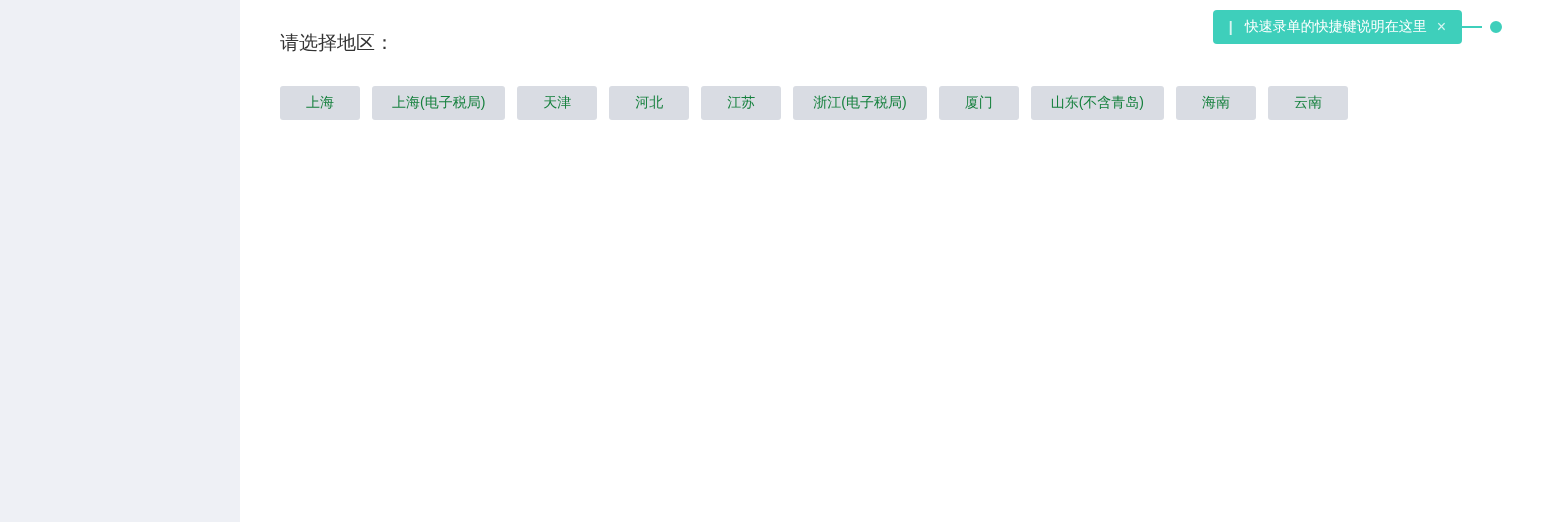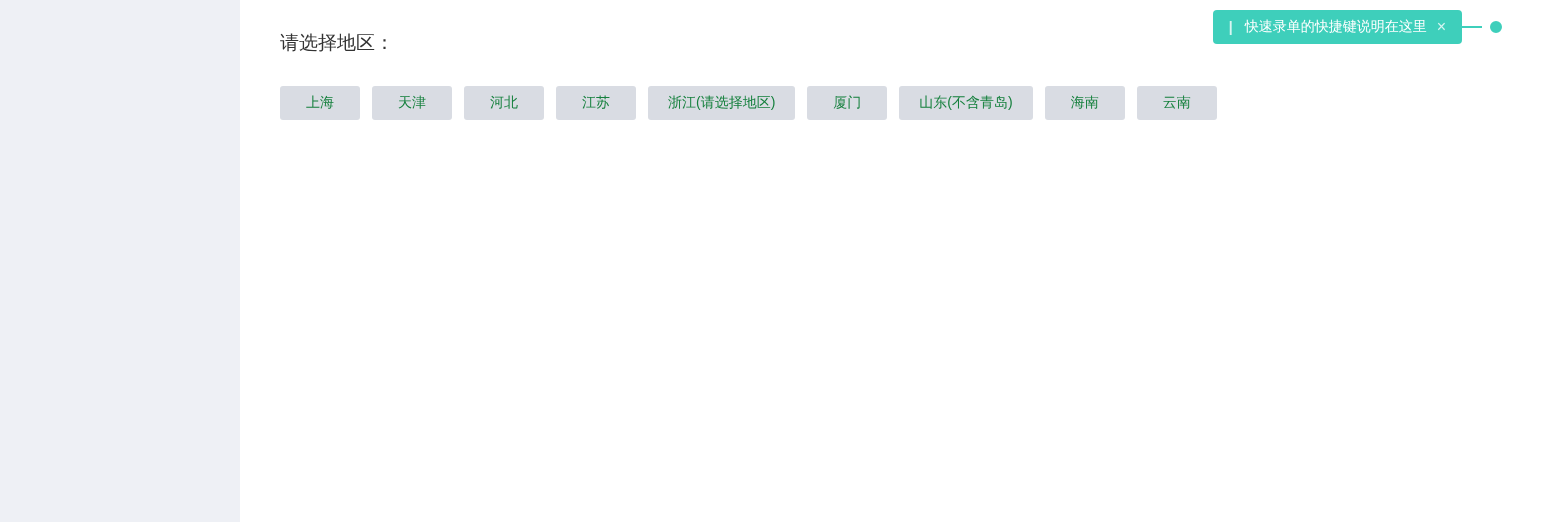--- a/index.html
+++ b/index.html
@@ -116,24 +116,25 @@
 </head>
 <body>
 
 <div class="sidebar"></div>
 
 <div class="main-content">
   <div class="page-title">请选择地区：</div>
   <div class="region-buttons">
 
   <button class="region-btn">上海</button>
+      <button class="region-btn">上海(电子税局)</button>
       <button class="region-btn">天津</button>
       <button class="region-btn">河北</button>
       <button class="region-btn">江苏</button>
-      <button class="region-btn">浙江(请选择地区)</button>
+      <button class="region-btn">浙江(电子税局)</button>
       <button class="region-btn">厦门</button>
       <button class="region-btn">山东(不含青岛)</button>
       <button class="region-btn">海南</button>
       <button class="region-btn">云南</button>
     </div>
 </div>
 
 <div class="tooltip-container">
   <div class="tooltip-box">
     <span>快速录单的快捷键说明在这里</span>

